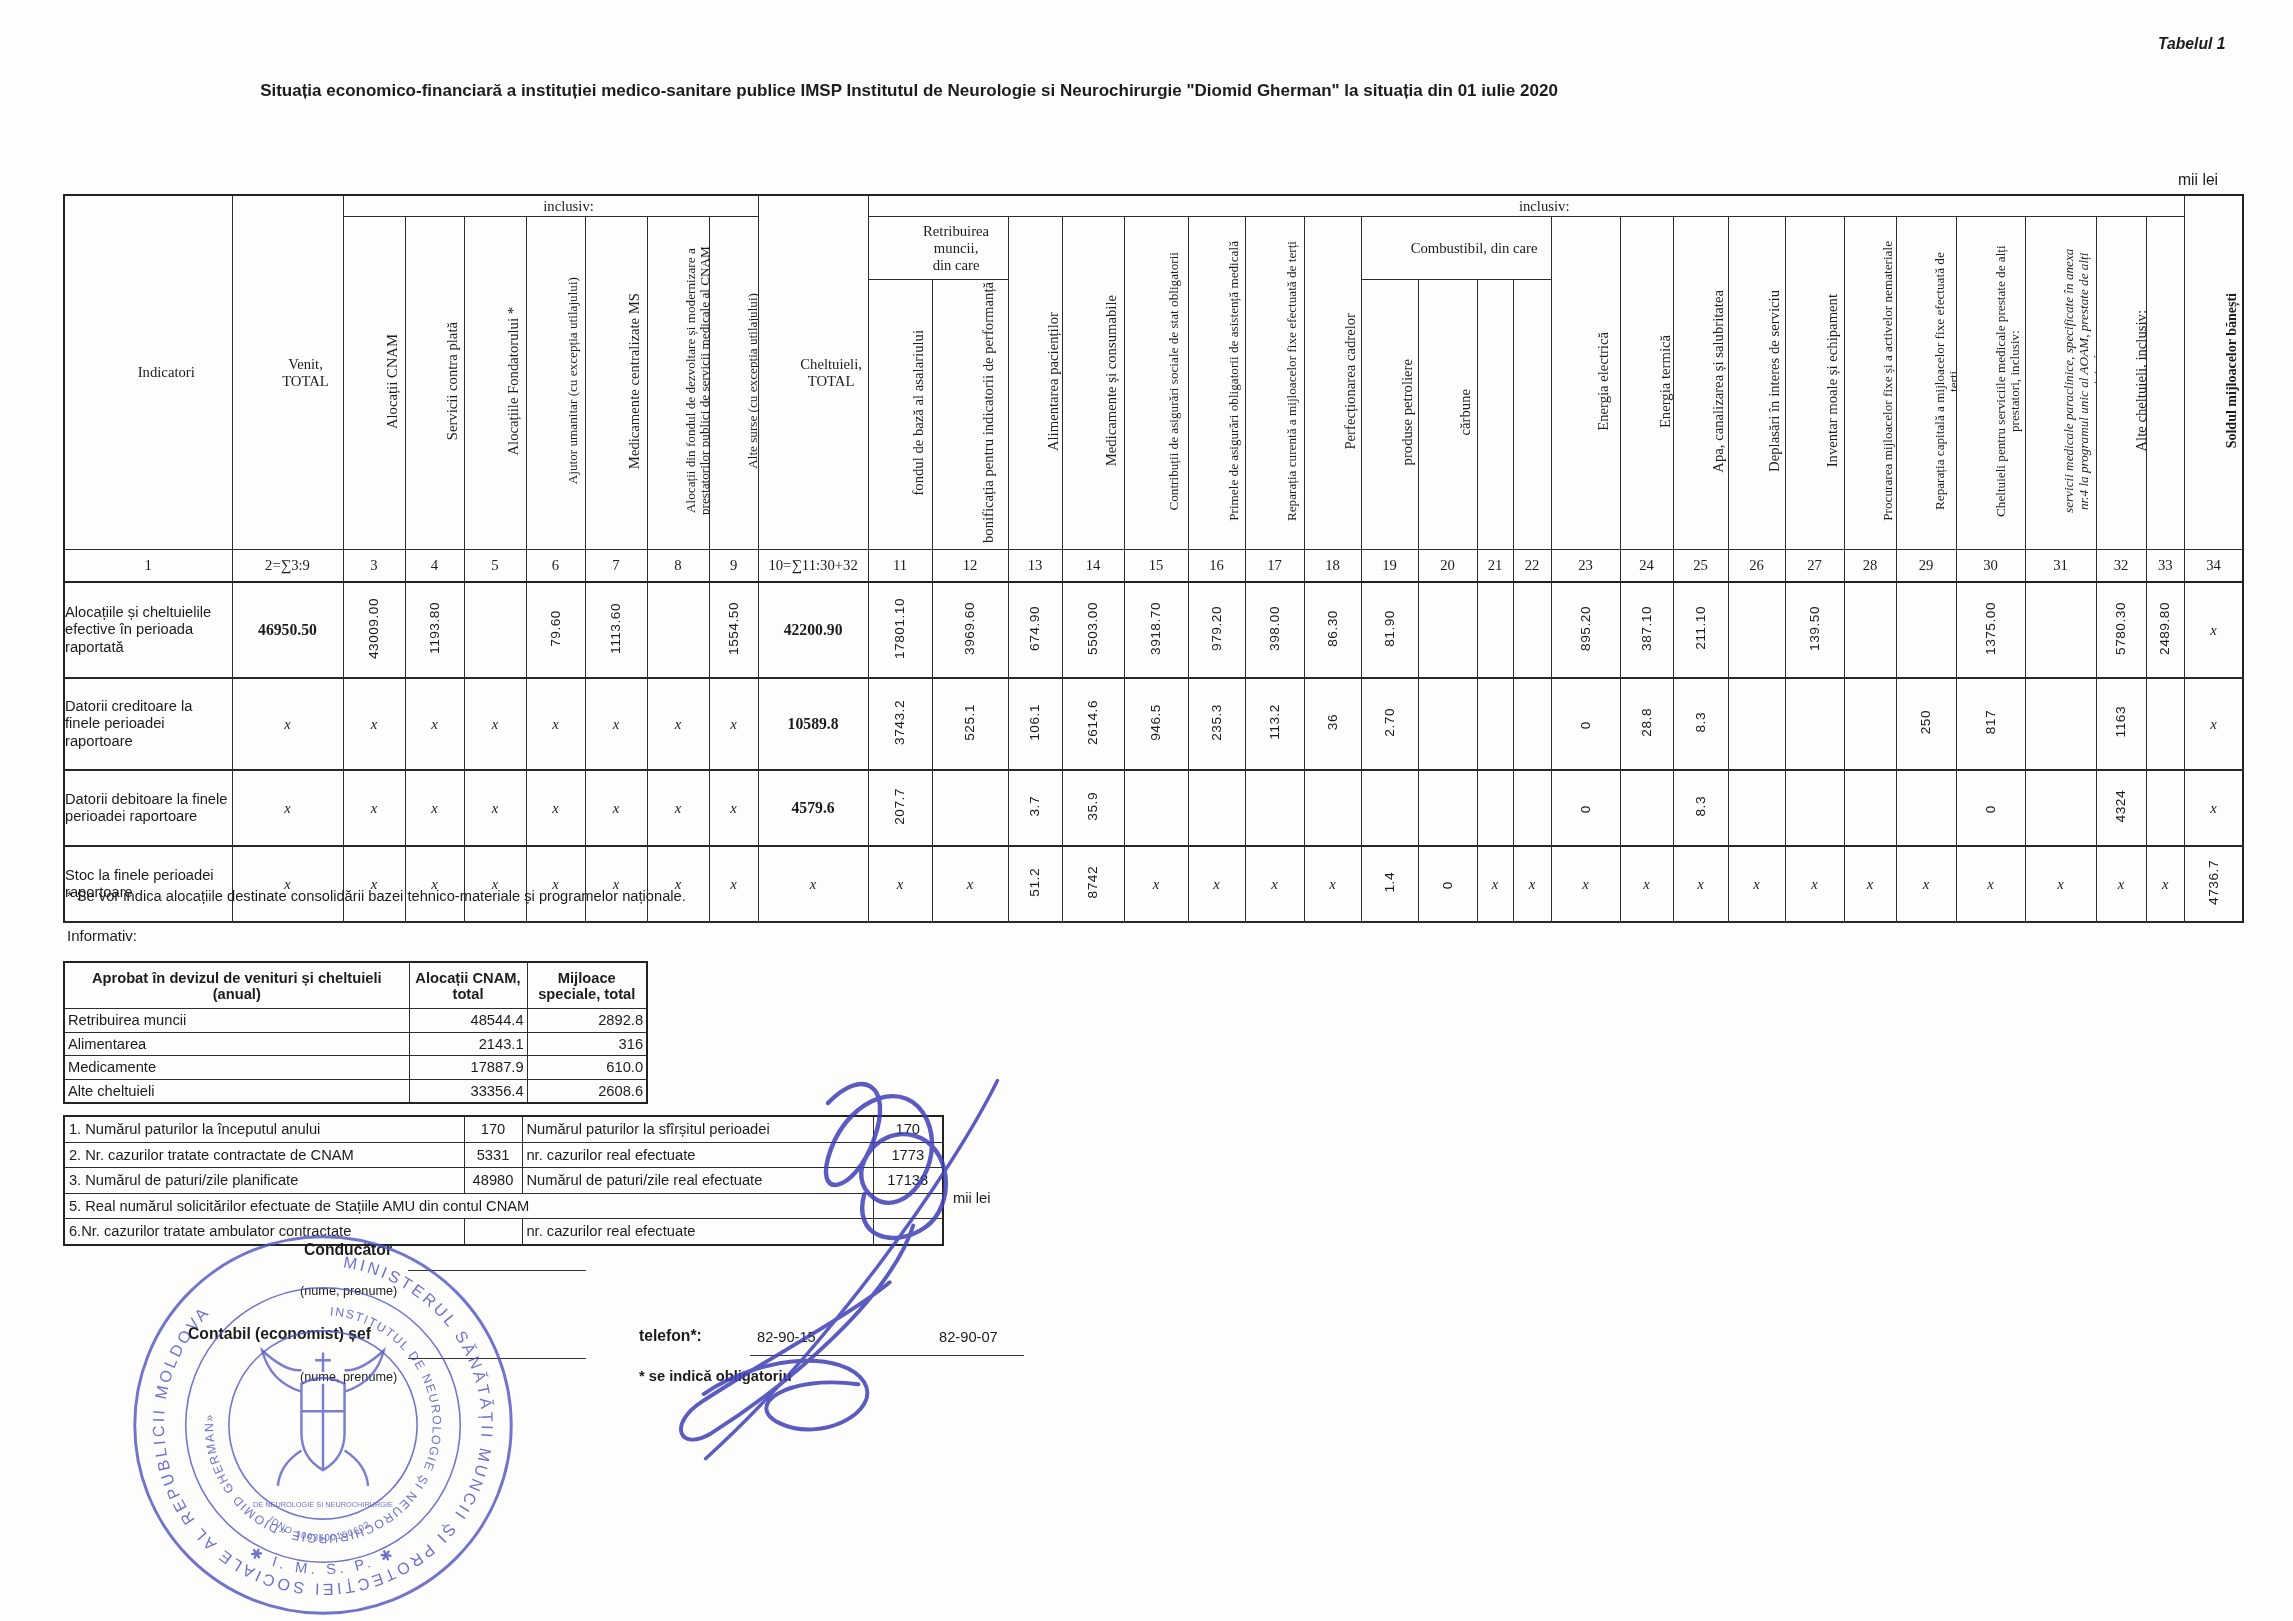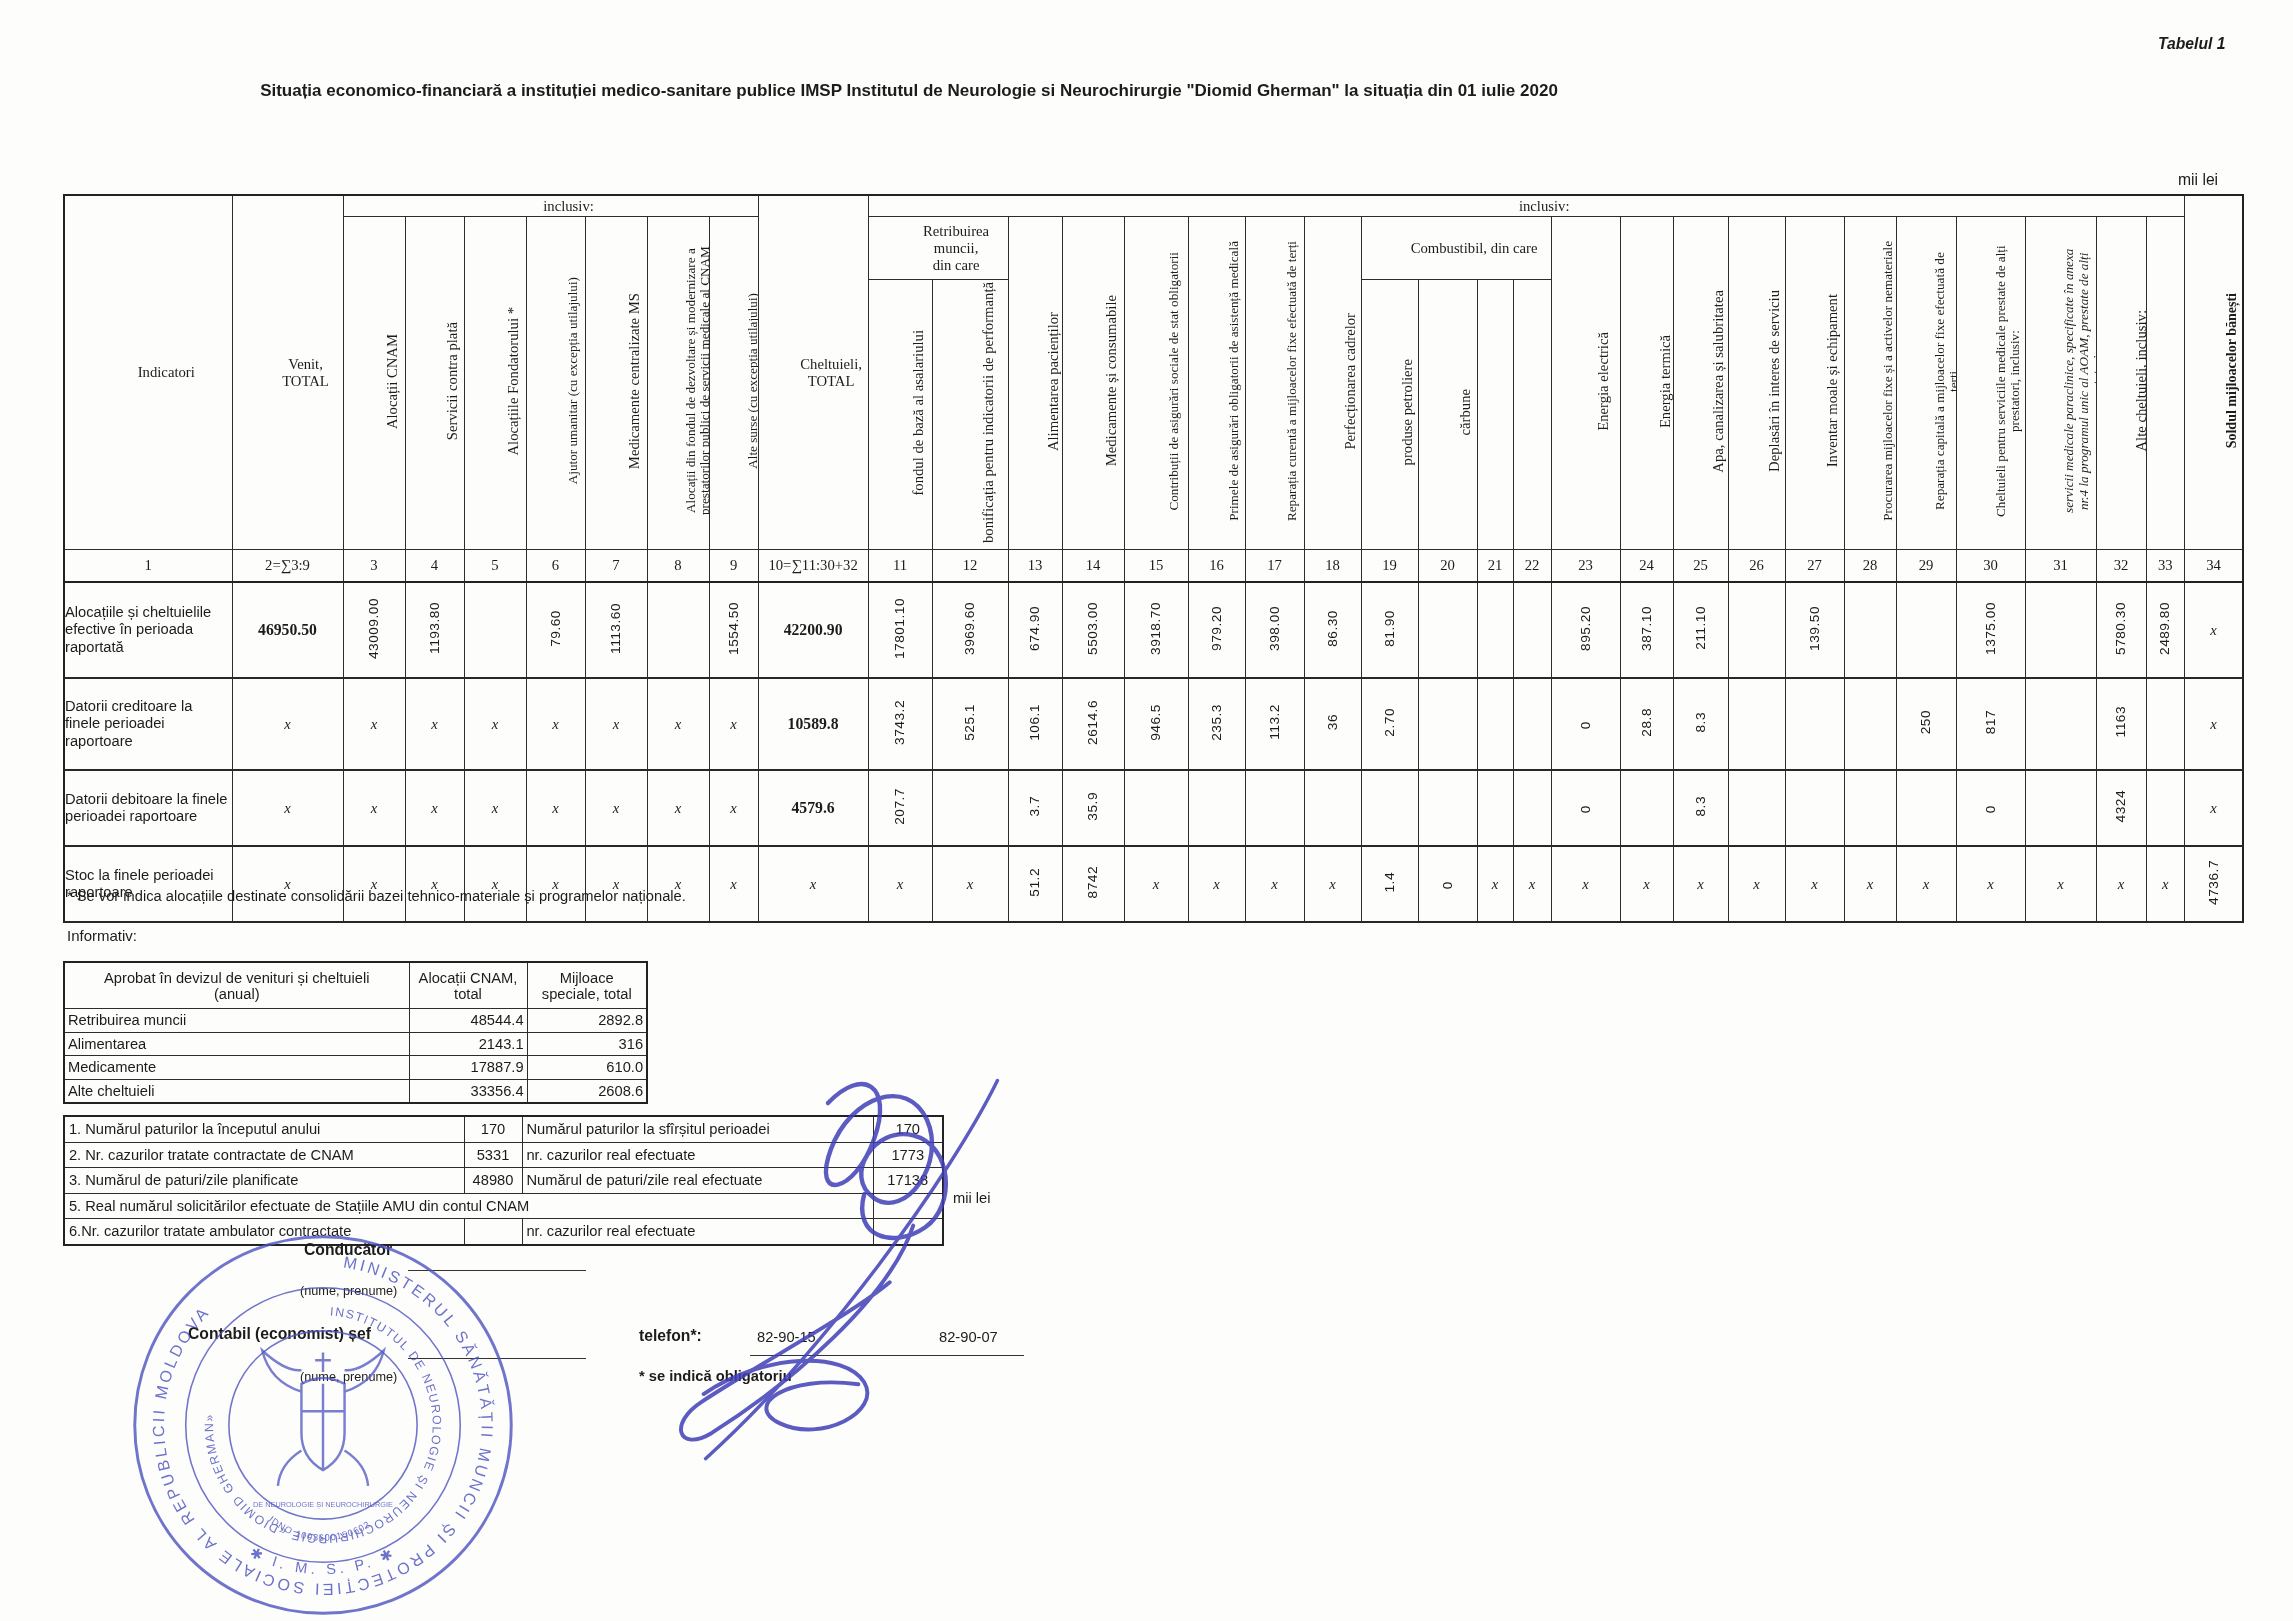--- a/index.html
+++ b/index.html
@@ -34,21 +34,21 @@
   .rot-val{display:inline-block;writing-mode:vertical-rl;transform:rotate(180deg);
            font:13.7px "Liberation Sans",sans-serif;letter-spacing:0.5px;line-height:1;}
 
   .footnote{font:14.7px "Liberation Sans",sans-serif;left:67px;top:888px;}
   .informativ-label{font:15px "Liberation Sans",sans-serif;left:67px;top:927px;}
 
   
   table.info{border-collapse:collapse;table-layout:fixed;position:absolute;left:63px;top:961px;
              border:2px solid #222;font:14.7px "Liberation Sans",sans-serif;}
   table.info th,table.info td{border:1px solid #2d2d2d;padding:1px 2.9px;}
-  table.info th{font-weight:normal;text-align:center;white-space:pre-line;height:43px;vertical-align:middle;}
+  table.info th{font-weight:bold;text-align:center;white-space:pre-line;height:43px;vertical-align:middle;}
   table.info td{height:20.6px;}
   table.info td.num{text-align:right;}
 
   
   table.ind{border-collapse:collapse;table-layout:fixed;position:absolute;left:63px;top:1115px;
             border:2px solid #222;font:14.7px "Liberation Sans",sans-serif;}
   table.ind td{border:1px solid #2d2d2d;padding:1px 3.9px;height:22.5px;vertical-align:middle;}
   table.ind td.val{text-align:center;}
   .miilei-note{font:14.7px "Liberation Sans",sans-serif;left:953px;top:1190px;}
 

